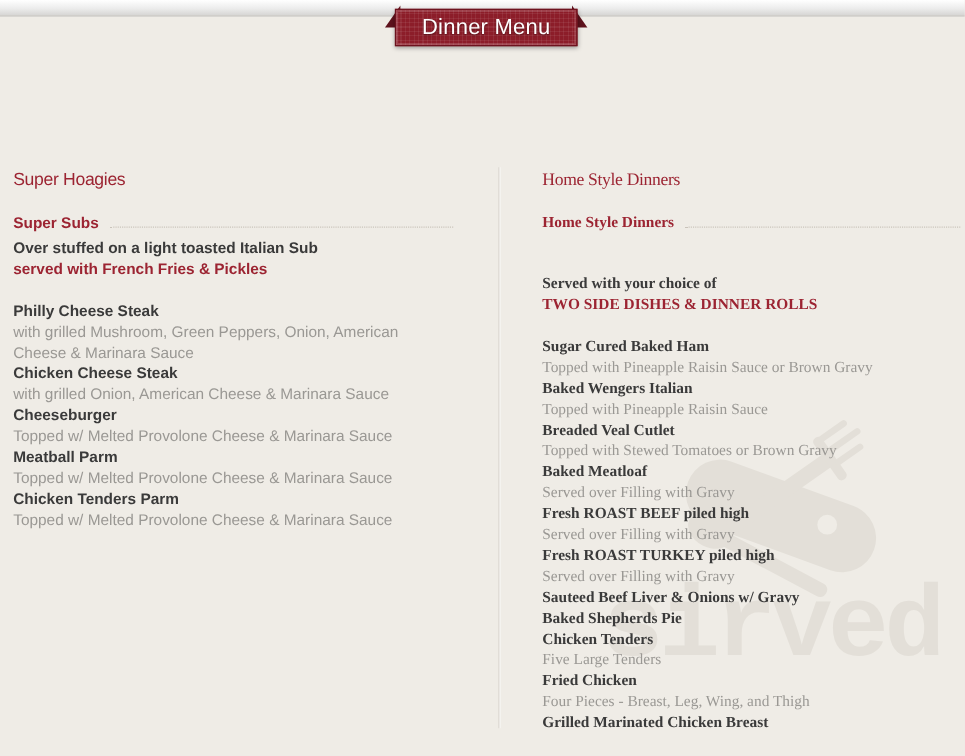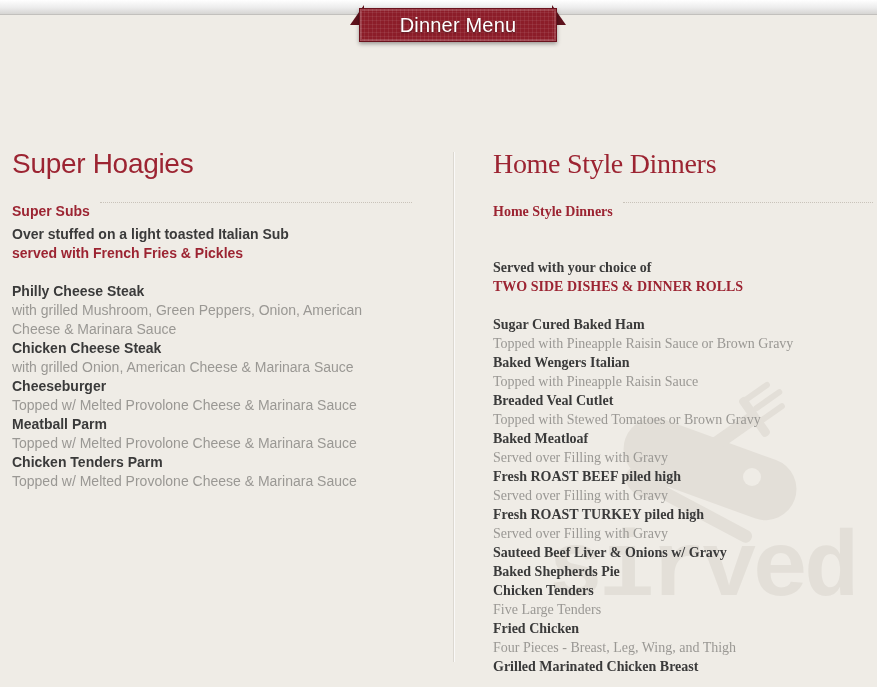--- a/index.html
+++ b/index.html
@@ -22,21 +22,21 @@
     position: relative;
     overflow: hidden;
   }
   .topbar {
     position: absolute; left: 0; top: 0; width: 877px; height: 15px;
     background: linear-gradient(to bottom, #ffffff 0%, #ececec 55%, #d6d5d3 100%);
     border-bottom: 1px solid #c2c0bd;
     z-index: 1;
   }
   .ribbon-wrap {
-    position: absolute; left: 359px; top: 8px; width: 198px; height: 34px;
+    position: absolute; left: 359px; top: 8px; width: 166px; height: 34px;
     z-index: 3;
   }
   .fold {
     position: absolute; width: 0; height: 0; top: -3px; z-index: 1;
   }
   .fold-left {
     left: -9px;
     border-bottom: 20px solid var(--ribbon-fold);
     border-left: 14px solid transparent;
   }
@@ -73,25 +73,25 @@
   .divider {
     position: absolute; left: 453px; top: 152px; width: 1px; height: 510px;
     background: var(--divider-color);
     box-shadow: 1px 0 0 rgba(255,255,255,0.7);
     z-index: 1;
   }
   .col { position: absolute; top: 146px; z-index: 2; }
   #col-0 { left: 12px; width: 400px; }
   #col-1 { left: 493px; width: 380px; font-family: Liberation Serif, serif; }
   .col-heading {
-    font-size: 28px; font-weight: normal; line-height: 35px;
+    font-size: 16px; font-weight: normal; line-height: 35px;
     color: var(--accent-maroon); letter-spacing: -0.3px;
   }
   .sub-row {
-    display: flex; align-items: flex-start; margin-top: 21px; height: 19px;
+    display: flex; align-items: flex-end; margin-top: 12px; height: 19px;
   }
   .sub-label {
     font-size: 14px; font-weight: bold; color: var(--accent-maroon);
     line-height: 19px; white-space: nowrap;
   }
   .dotline {
     flex: 1; margin-left: 10px; margin-bottom: 5px;
     border-bottom: 1px dotted var(--dotted-line-color);
   }
   .intro { }

